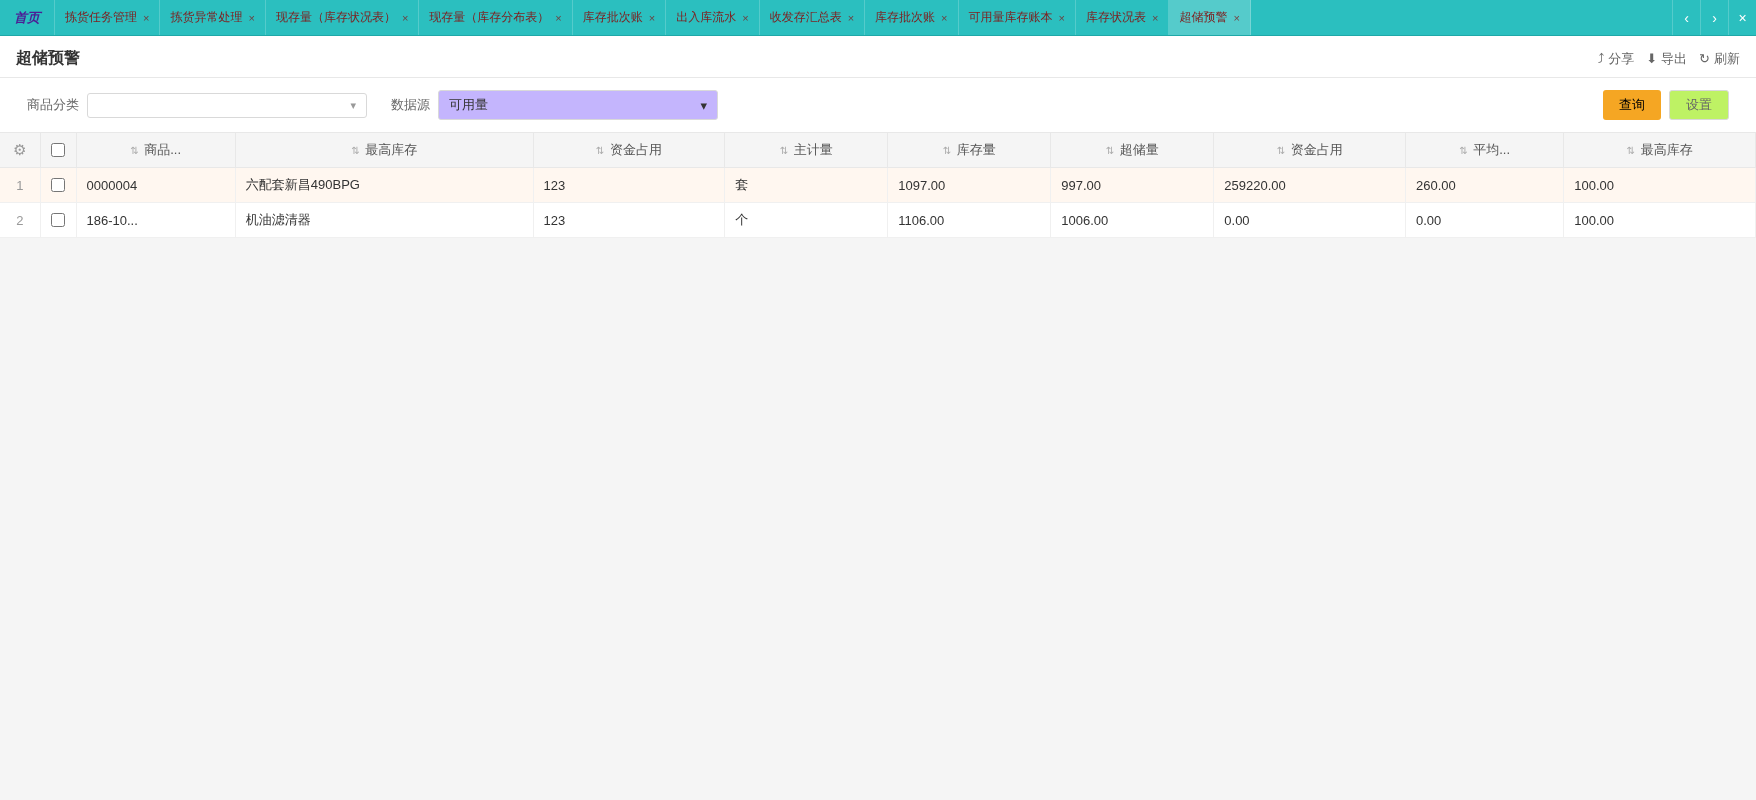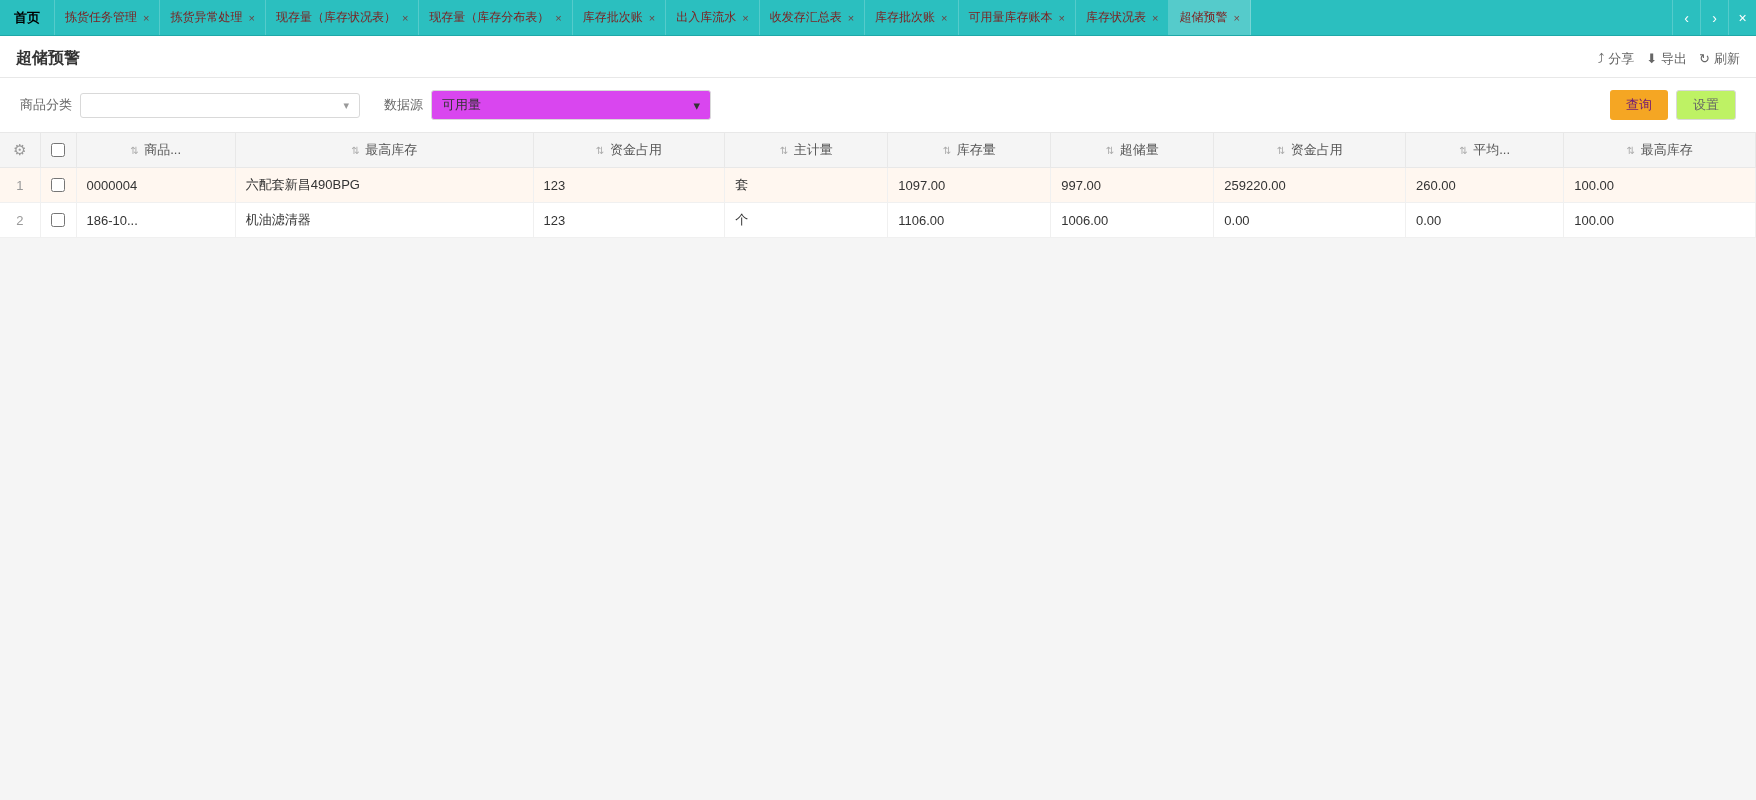--- a/index.html
+++ b/index.html
@@ -31,25 +31,26 @@
       font-size: 11px;
       opacity: 0.8;
       margin-left: 2px;
       cursor: pointer;
     }
     .nav-home {
       padding: 0 14px;
       height: 100%;
       display: flex;
       align-items: center;
-      color: #000000;
+      color: #4c1d95;
       font-size: 13px;
       font-weight: bold;
       cursor: pointer;
       border-right: 1px solid rgba(255,255,255,0.2);
+      font-style: italic;
     }
     .nav-arrows {
       margin-left: auto;
       display: flex;
       align-items: center;
       height: 100%;
     }
     .nav-arrow-btn {
       width: 28px;
       height: 100%;
@@ -84,21 +85,21 @@
     .header-action-btn {
       display: flex;
       align-items: center;
       gap: 4px;
       color: #666;
       cursor: pointer;
       font-size: 13px;
     }
     .btn-primary {
       background: #f5a623;
-      color: #701a75;
+      color: #000000;
       border: none;
       border-radius: 3px;
       padding: 5px 16px;
       cursor: pointer;
       font-size: 13px;
       text-align: center;
     }
     .btn-default {
       background: #bef264;
       color: #666;
@@ -130,21 +131,21 @@
       justify-content: space-between;
       gap: 8px;
     }
     .filter-select .arrow { color: #999; font-size: 11px; }
     .filter-select-inline {
       display: flex;
       align-items: center;
       border: 1px solid #d9d9d9;
       border-radius: 3px;
       padding: 5px 10px;
-      background: #d946ef;
+      background: #c4b5fd;
       cursor: pointer;
       min-width: 280px;
       justify-content: space-between;
       gap: 24px;
     }
     .datasource-label { color: #666; }
     .datasource-value { color: #333; }
 
     
     .table-container {
@@ -267,21 +268,21 @@
       <span style="font-size:13px;">⬇</span>
       <span>导出</span>
     </div>
     <div class="header-action-btn">
       <span style="font-size:13px;">↻</span>
       <span>刷新</span>
     </div>
   </div>
 </div>
 
-<div style="background:#fff; padding: 12px 20px; border-bottom: 1px solid #e8e8e8; display:flex; align-items:center; gap: 24px;">
+<div style="background:#fff; padding: 12px 27px; border-bottom: 1px solid #e8e8e8; display:flex; align-items:center; gap: 24px;">
   <div class="filter-item">
     <span class="filter-label">商品分类</span>
     <div class="filter-select" style="min-width:280px;">
       <span style="color:#ccc;"></span>
       <span class="arrow">▾</span>
     </div>
   </div>
   <div class="filter-item">
     <span class="datasource-label">数据源</span>
     <div class="filter-select-inline" style="min-width:280px;">

